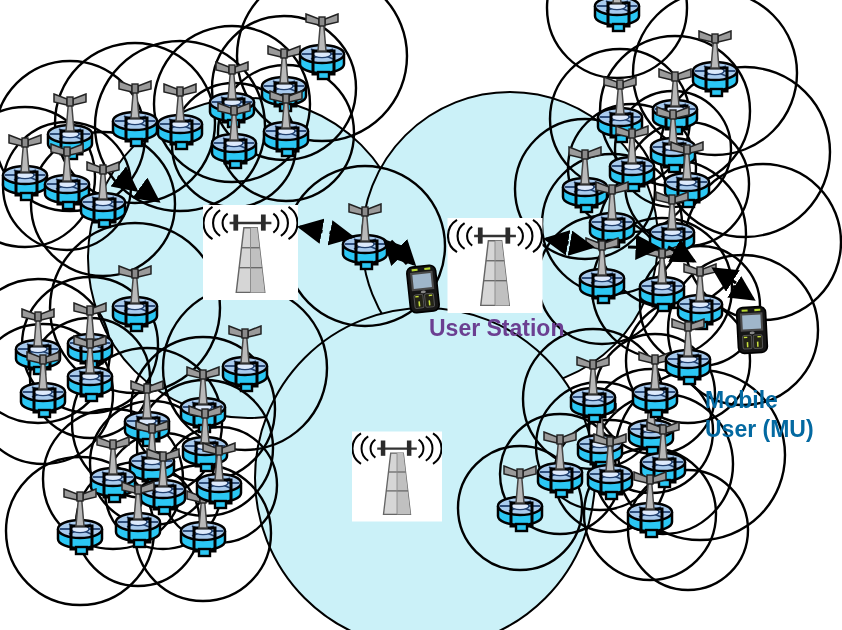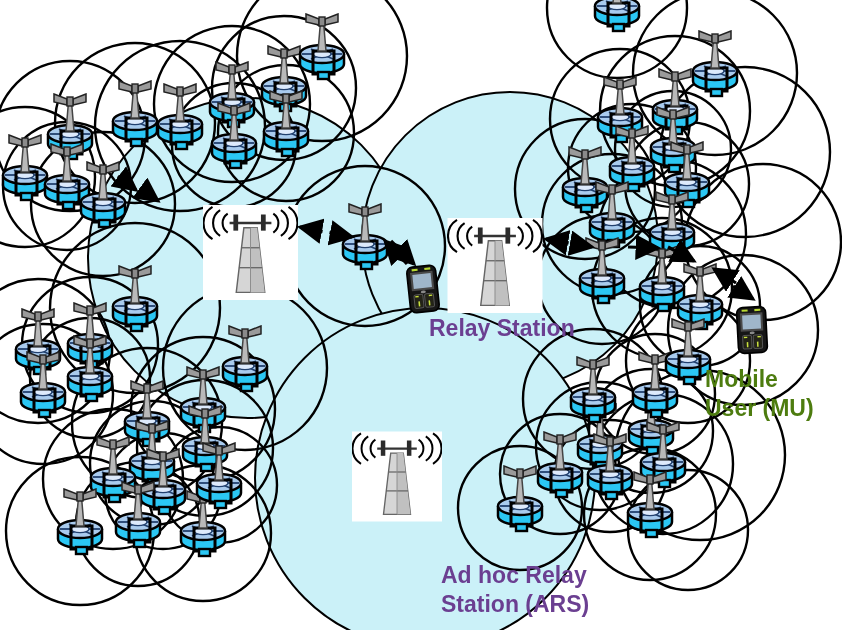--- a/index.html
+++ b/index.html
@@ -220,23 +220,19 @@
         <line x1="628" y1="247" x2="658" y2="248" stroke="#000" stroke-width="3.2" marker-end="url(#ah-end)"></line>
         <line x1="668" y1="247" x2="694" y2="261" stroke="#000" stroke-width="3.2" marker-end="url(#ah-end)"></line>
         <line x1="736" y1="283" x2="714" y2="269" stroke="#000" stroke-width="3.2" marker-end="url(#ah-end)"></line>
         <line x1="733" y1="286" x2="753" y2="299" stroke="#000" stroke-width="3.2" marker-end="url(#ah-end)"></line>
         <line x1="118" y1="176" x2="136" y2="190" stroke="#000" stroke-width="3.2" marker-end="url(#ah-end)"></line>
         <line x1="140" y1="188" x2="158" y2="201" stroke="#000" stroke-width="3.2" marker-end="url(#ah-end)"></line>
       </g>
   </svg>
 
   <div class="diagram-label" id="lbl-bs" style="left: 429px; top: 314px; color: rgb(107, 63, 145);">
-    <div>Relay Station</div>
+    <div>User Station</div>
   </div>
-  <div class="diagram-label" id="lbl-mu" style="left: 705px; top: 365px; color: #4d7c0f;">
+  <div class="diagram-label" id="lbl-mu" style="left: 705px; top: 386px; color: #0369a1;">
     <div>Mobile</div>
     <div>User (MU)</div>
   </div>
-  <div class="diagram-label" id="lbl-ars" style="left: 441px; top: 561px; color: rgb(107, 63, 145);">
-    <div>Ad hoc Relay</div>
-    <div> Station (ARS)</div>
-  </div>
 </div>
 
 </body></html>

